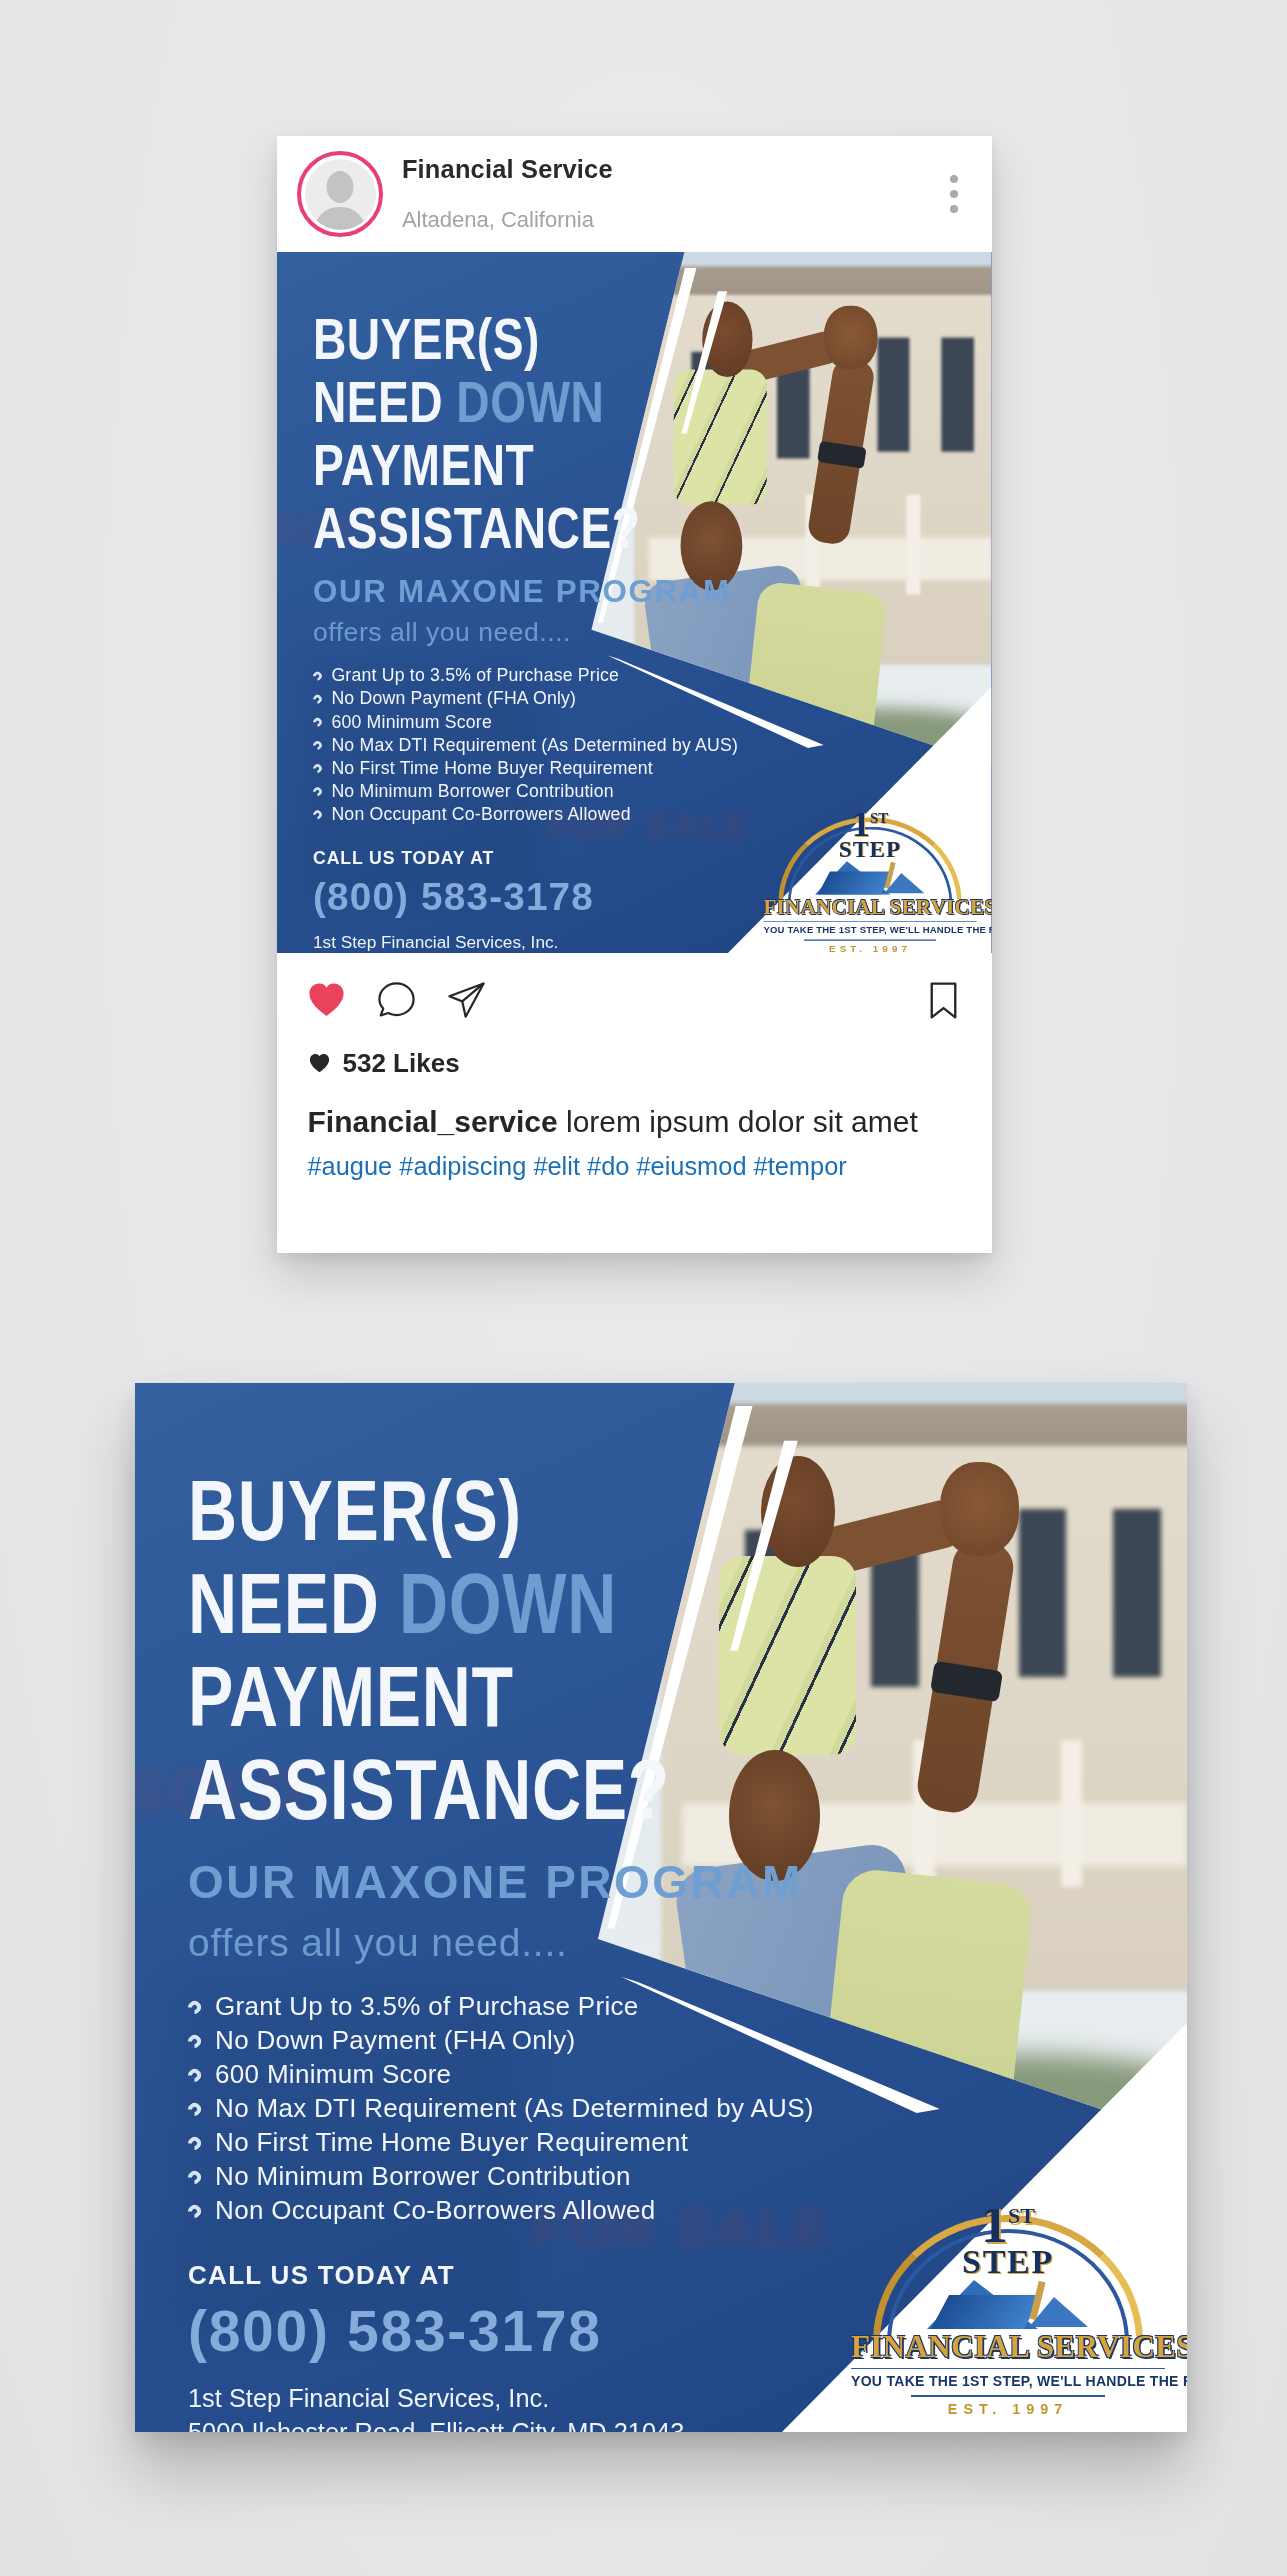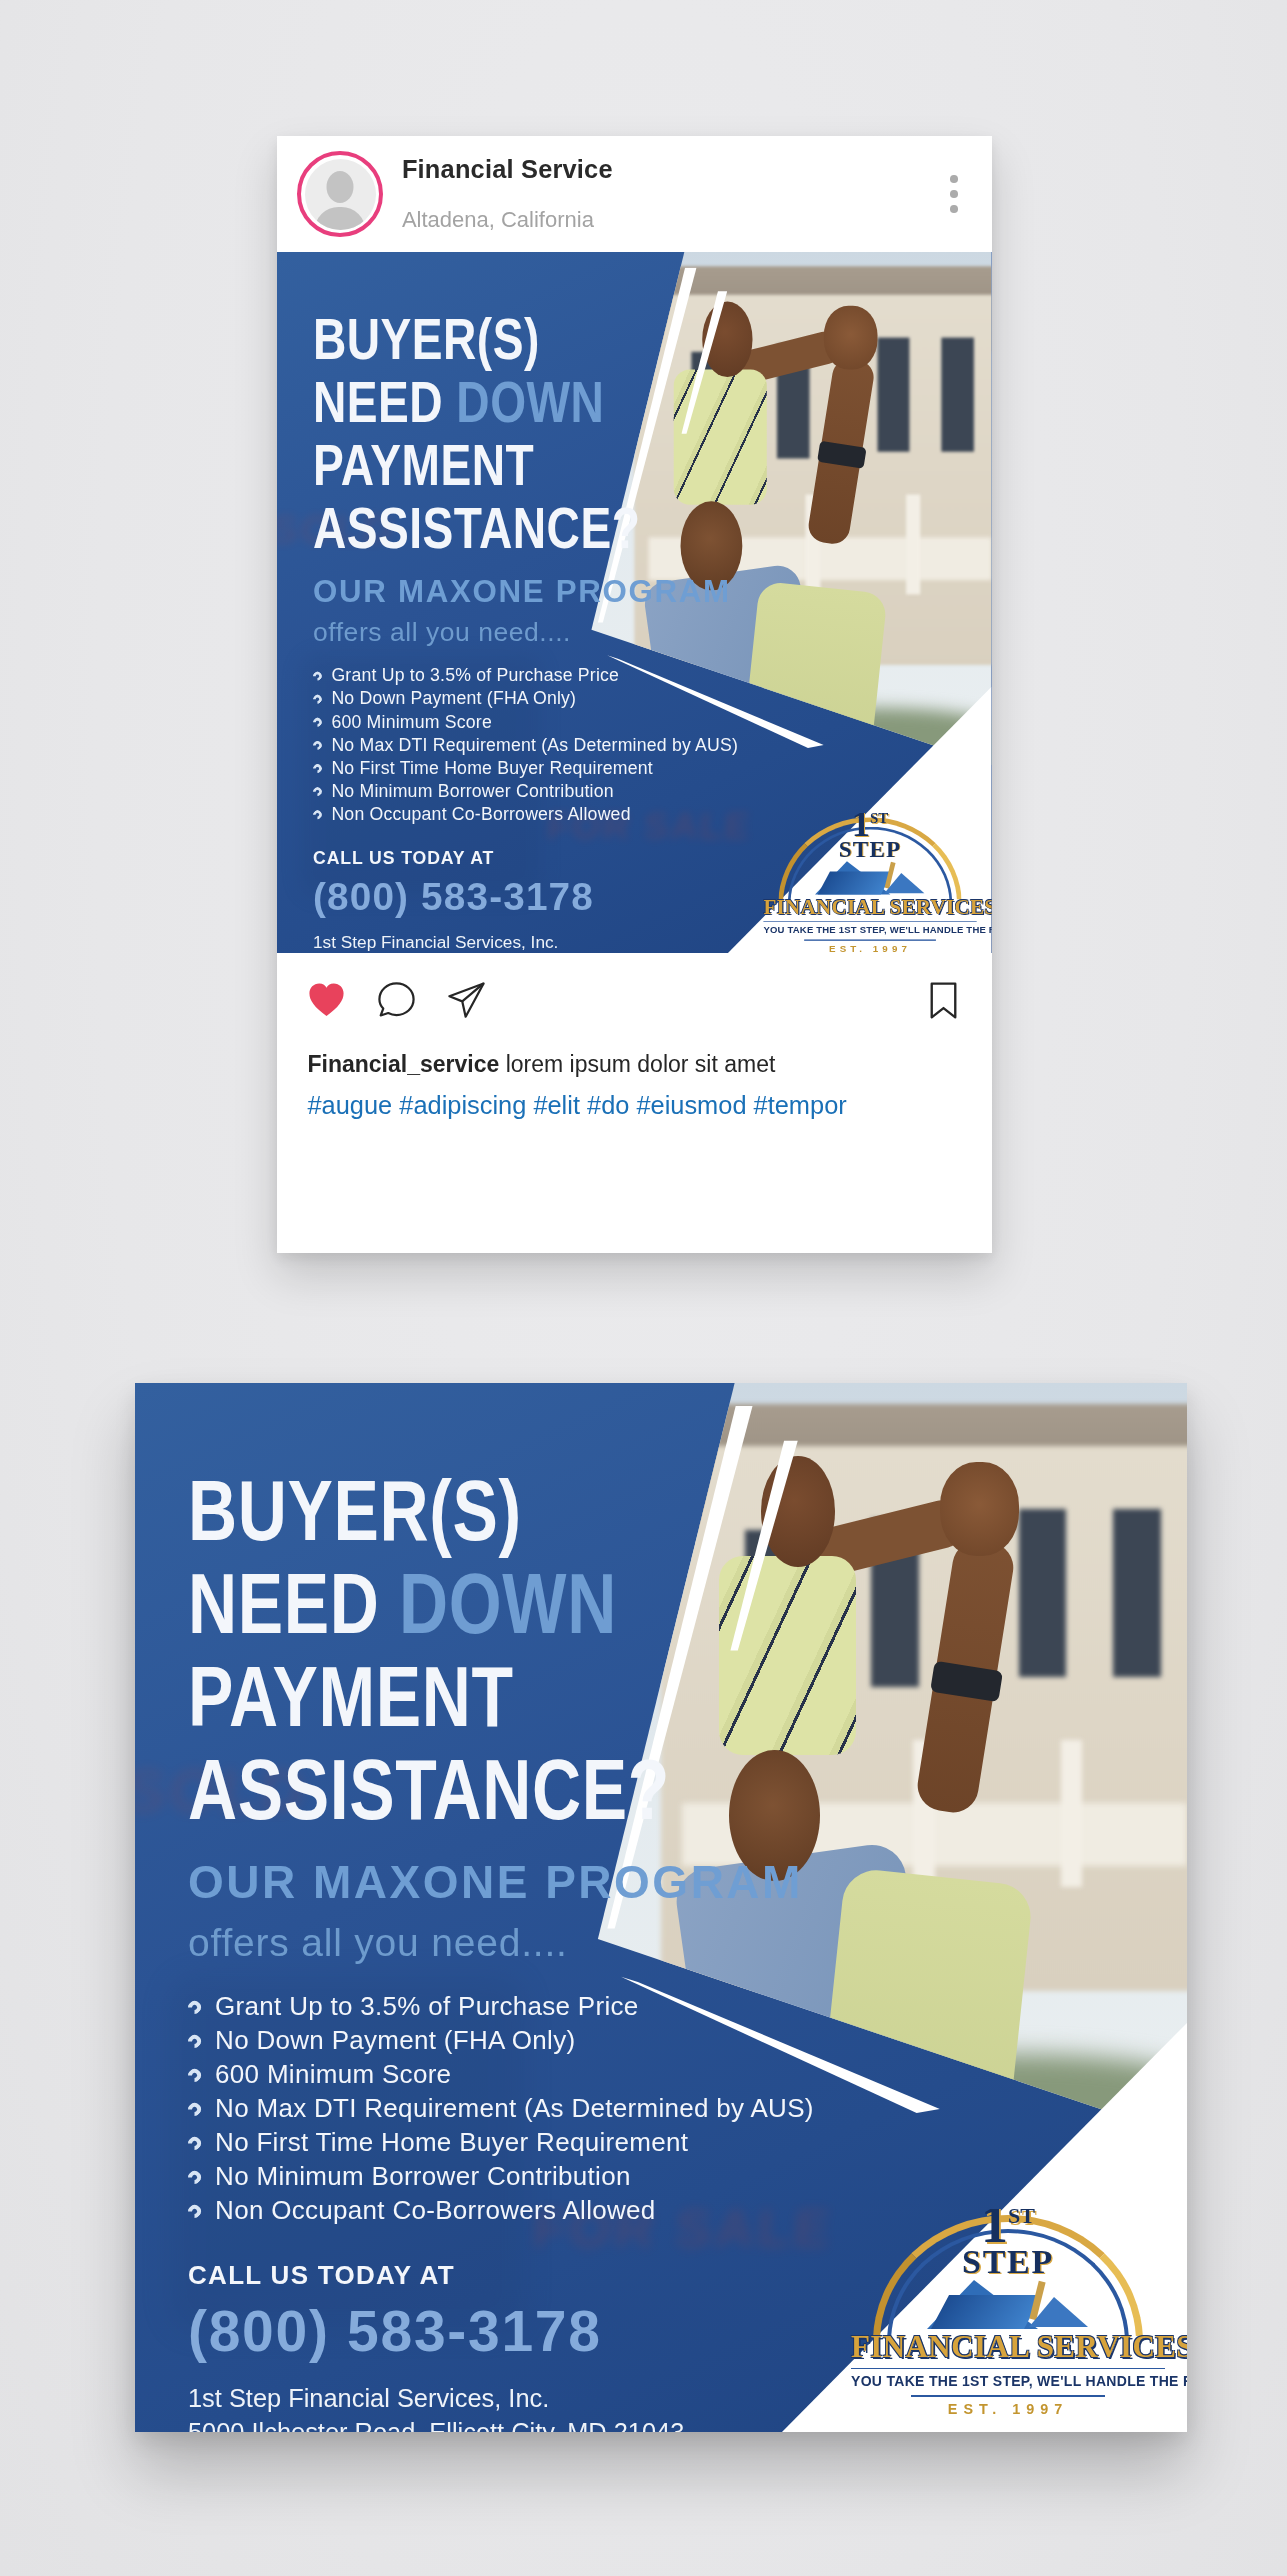--- a/index.html
+++ b/index.html
@@ -33,21 +33,21 @@
 
   
   .flyer-viewport{ width:715px; height:701px; overflow:hidden; position:relative;}
   .flyer-scaled{ transform:scale(0.6793); transform-origin:0 0;}
 
   .post-actions{ display:flex; align-items:center; padding:22px 30.5px 0 29px; gap:29px; height:73px;}
   .post-actions svg{ display:block;}
   .spacer{ flex:1; }
   .likes-row{ display:flex; align-items:center; gap:12px; padding:22px 29px 0 30.5px;}
   .likes-text{ font-size:26px; font-weight:bold; color:#262626;}
-  .caption{ padding:25.4px 29px 0 30.5px; font-size:23px; color:#262626; line-height:1.2;}
+  .caption{ padding:25.4px 29px 0 30.5px; font-size:30px; color:#262626; line-height:1.2;}
   .caption b{ font-weight:bold;}
   .hashtags{ padding:12px 29px 0 30.5px; font-size:25.4px; color:#1a70b7;}
 
   
   .flyer{ position:relative; width:1052px; height:1049px; overflow:hidden;
     background:linear-gradient(155deg,#33609f 0%, #2b5394 40%, #254c8c 70%, #1f4381 100%);}
   .ghost{ position:absolute; color:#c0392b; font-weight:bold; filter:blur(6px); opacity:.14;
     font-size:61px; letter-spacing:3.4px; transform:skew(-4deg);}
   .ghost.sold{ left:-10.2px; top:373px;}
   .ghost.forsale{ left:398px; top:814px; font-size:54px; opacity:.17;}
@@ -278,20 +278,26 @@
     <svg width="41" height="41" viewBox="0 0 48 48">
       <path d="M44 4 L4 19 L19 25 L23 43 Z" fill="none" stroke="#262626" stroke-width="2.6" stroke-linejoin="round"></path>
       <path d="M44 4 L19 25" fill="none" stroke="#262626" stroke-width="2.6"></path>
     </svg>
     <span class="spacer"></span>
     <svg width="37" height="41" viewBox="0 0 44 48">
       <path d="M8 4 H36 V44 L22 33 L8 44 Z" fill="none" stroke="#262626" stroke-width="2.8" stroke-linejoin="round"></path>
     </svg>
   </div>
 
+  <div class="likes-row">
+    <svg width="23" height="23" viewBox="0 0 48 48">
+      <path d="M24 42 C10 32 4 24 4 15.5 C4 9 9 4 15.5 4 C19.8 4 23 6.5 24 9 C25 6.5 28.2 4 32.5 4 C39 4 44 9 44 15.5 C44 24 38 32 24 42 Z" fill="#262626"></path>
+    </svg>
+    <span class="likes-text">532 Likes</span>
+  </div>
 
   <div class="caption">
     <b>Financial_service</b><span> lorem ipsum dolor sit amet</span>
   </div>
   <div class="hashtags">#augue  #adipiscing #elit #do #eiusmod #tempor</div>
 </div>
 
 <div class="flyer-standalone">
   <div class="flyer">
     <div class="ghost sold">SOLD</div>

